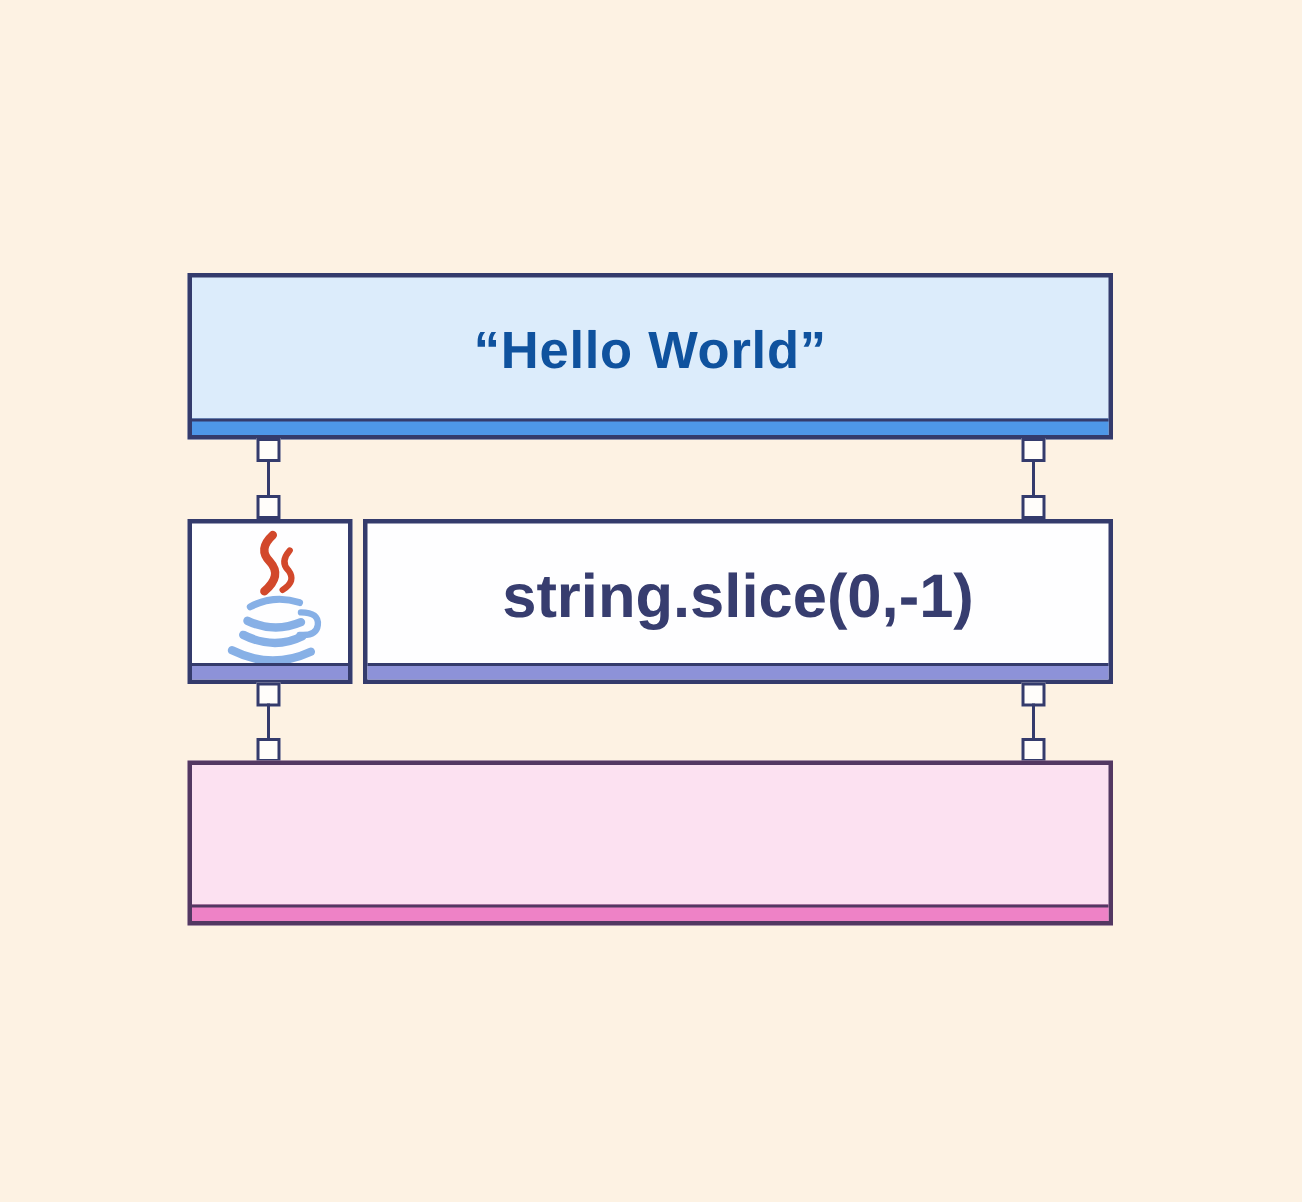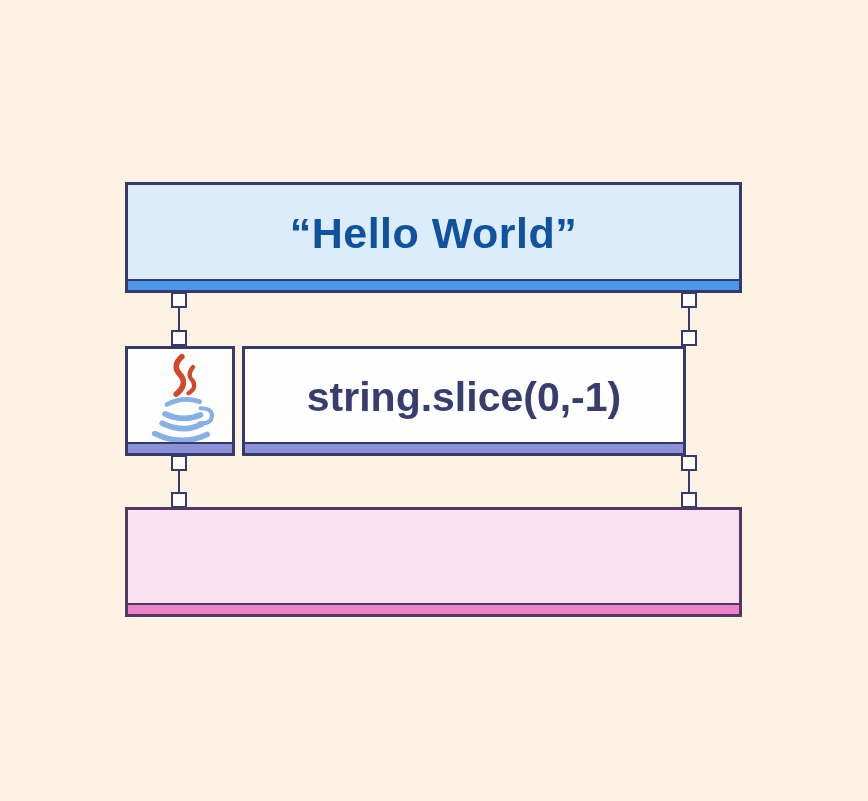--- a/index.html
+++ b/index.html
@@ -38,31 +38,31 @@
   }
 
   
   .box.input-box {
     left: 125px; top: 182px; width: 617px; height: 111px;
     background: var(--input-fill);
   }
   .box.input-box .bottom-bar { background: var(--input-bar); }
   .box.input-box .label {
     color: var(--input-text);
-    font-size: 43px;
+    font-size: 35px;
     font-weight: bold;
   }
 
   
   .box.java-box {
     left: 125px; top: 346px; width: 110px; height: 110px;
     background: var(--step-fill);
   }
   .box.method-box {
-    left: 242px; top: 346px; width: 444px; height: 110px;
+    left: 242px; top: 346px; width: 500px; height: 110px;
     background: var(--step-fill);
   }
   .box.java-box .bottom-bar,
   .box.method-box .bottom-bar { background: var(--step-bar); }
   .box.method-box .label {
     color: var(--step-text);
     font-size: 41px;
     font-weight: 600;
     letter-spacing: 0px;
   }

